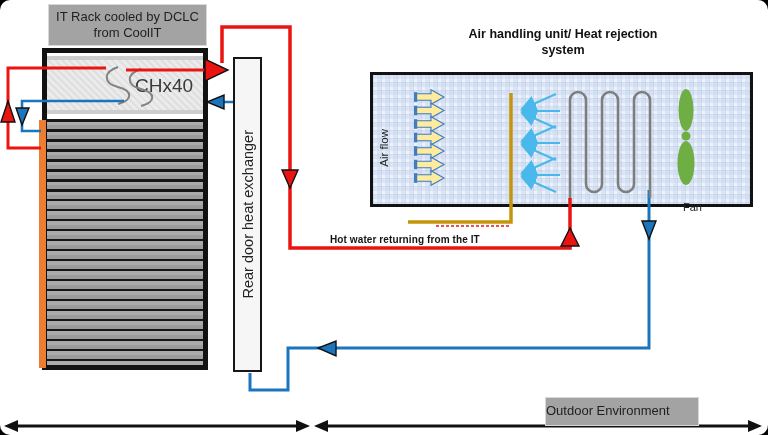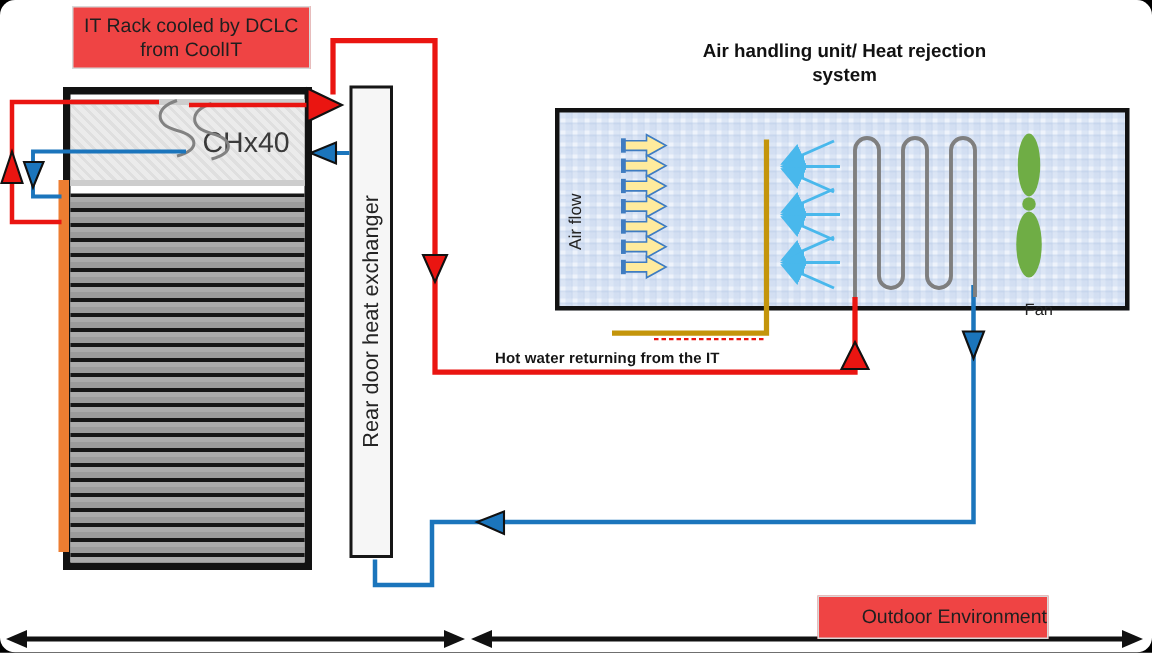--- a/index.html
+++ b/index.html
@@ -3,28 +3,28 @@
 <meta charset="utf-8">
 <style>
   html,body{margin:0;padding:0;background:#000;}
   .canvas{
     position:relative;width:768px;height:435px;background:#fff;
     border-radius:10px;overflow:hidden;
     font-family:"Liberation Sans","DejaVu Sans",sans-serif;color:#1a1a1a;
   }
   
   .lbox{
-    position:absolute;background:#ef4444;border:1px solid #d8d8d8;
-    display:flex;align-items:center;justify-content:flex-end;text-align:center;
+    position:absolute;background:#a3a3a3;border:1px solid #d8d8d8;
+    display:flex;align-items:center;justify-content:flex-start;text-align:center;
     color:#1f1f1f;z-index:6;line-height:1.25;
   }
   
   .rack{
     position:absolute;left:42px;top:48px;width:156px;height:312px;
-    border:5px solid #121212;background:#fff;z-index:1;margin-top:10px;
+    border:5px solid #121212;background:#fff;z-index:1;
   }
   .chx{
     position:absolute;left:0;top:3px;width:156px;height:58px;
     background:
       repeating-linear-gradient(45deg,rgba(0,0,0,0.05) 0 2px,transparent 2px 5px),
       #ebebeb;
     border-top:4px solid #cdcdcd;border-bottom:4px solid #cdcdcd;
     box-sizing:border-box;
   }
   .chx-label{

